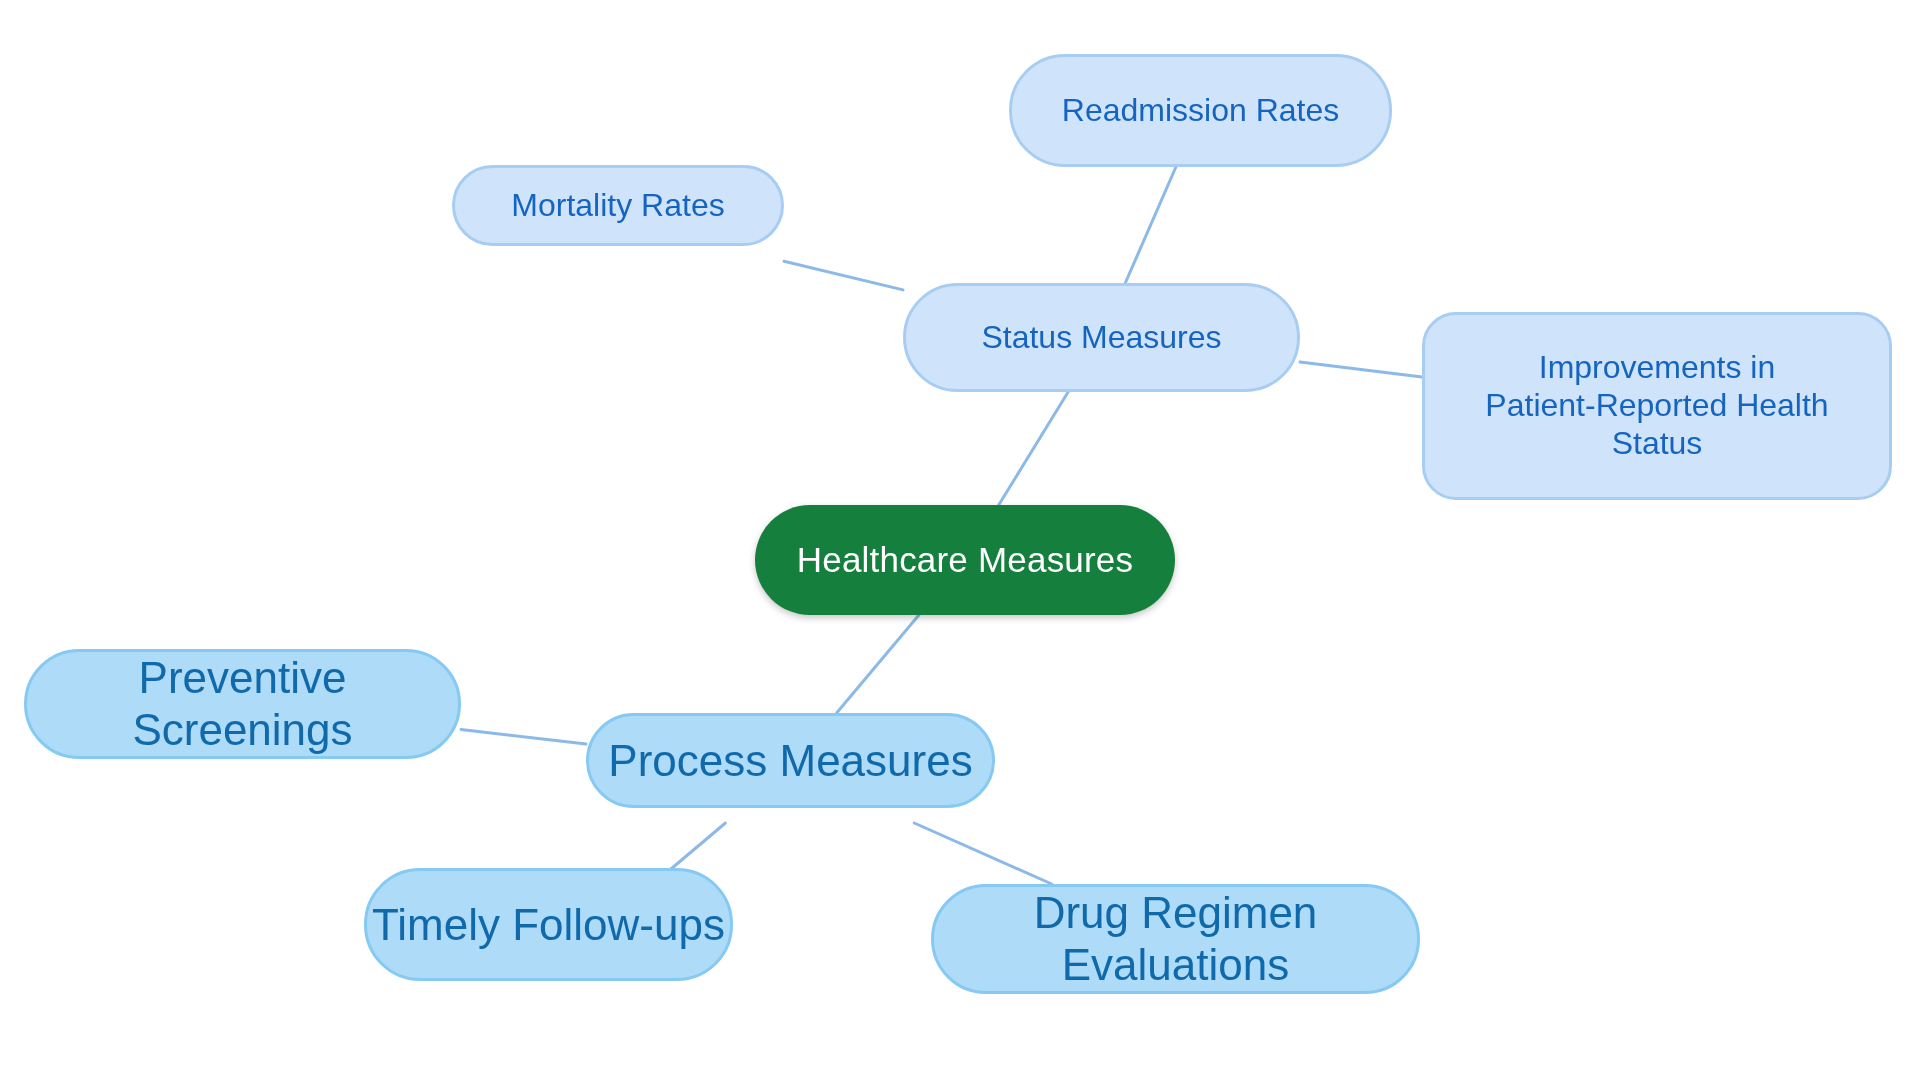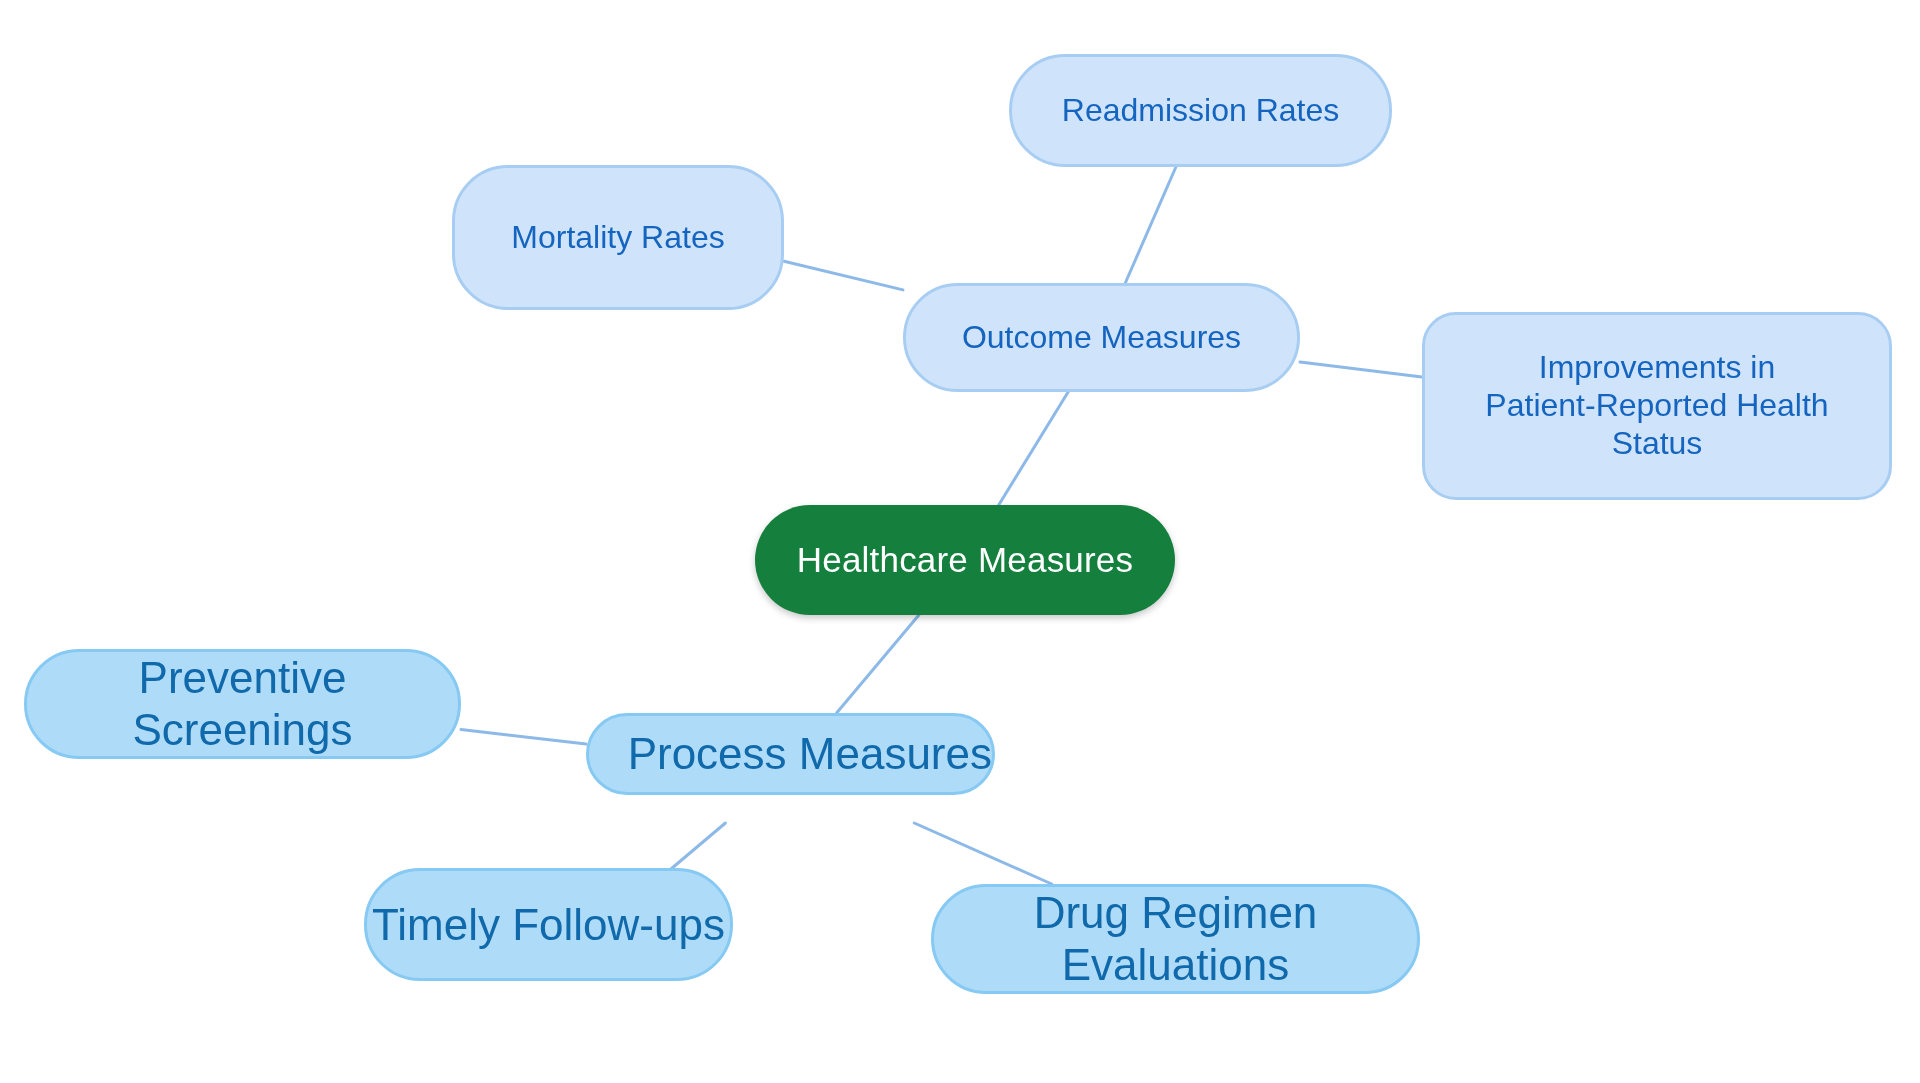--- a/index.html
+++ b/index.html
@@ -79,38 +79,38 @@
         <line x1="725.4" y1="823.0" x2="615.4" y2="916.0"></line>
         <line x1="914.3" y1="823.0" x2="1051.7" y2="884.0"></line>
       </g>
   </svg>
 
   <div class="node node-root" style="left: 755px; top: 505px; width: 420px; height: 110px; background: #15803d; color: rgb(255, 255, 255);">
     <span>Healthcare Measures</span>
   </div>
 
   <div class="node node-branch-a" style="left: 903px; top: 283px; width: 397px; height: 109px; background: rgb(207, 228, 251); border-color: rgb(168, 205, 242); color: rgb(21, 101, 192);">
-    <span>Outcome Measures</span>
+    <span>Status Measures</span>
   </div>
 
   <div class="node node-branch-a" style="left: 1009px; top: 54px; width: 383px; height: 113px; background: rgb(207, 228, 251); border-color: rgb(168, 205, 242); color: rgb(21, 101, 192);">
     <span>Readmission Rates</span>
   </div>
 
-  <div class="node node-branch-a" style="left: 452px; top: 165px; width: 332px; height: 145px; background: rgb(207, 228, 251); border-color: rgb(168, 205, 242); color: rgb(21, 101, 192);">
+  <div class="node node-branch-a" style="left: 452px; top: 165px; width: 332px; height: 81px; background: rgb(207, 228, 251); border-color: rgb(168, 205, 242); color: rgb(21, 101, 192);">
     <span>Mortality Rates</span>
   </div>
 
   <div class="node node-branch-a multiline" style="left: 1422px; top: 312px; width: 470px; height: 188px; background: rgb(207, 228, 251); border-color: rgb(168, 205, 242); color: rgb(21, 101, 192);">
     <span>Improvements in
 Patient-Reported Health
 Status</span>
   </div>
 
-  <div class="node node-branch-b" style="left: 586px; top: 713px; width: 409px; height: 82px; background: rgb(174, 219, 248); border-color: rgb(134, 201, 243); color: rgb(16, 105, 171); justify-content: flex-end;">
+  <div class="node node-branch-b" style="left: 586px; top: 713px; width: 409px; height: 95px; background: rgb(174, 219, 248); border-color: rgb(134, 201, 243); color: rgb(16, 105, 171);">
     <span>Process Measures</span>
   </div>
 
   <div class="node node-branch-b" style="left: 24px; top: 649px; width: 437px; height: 110px; background: rgb(174, 219, 248); border-color: rgb(134, 201, 243); color: rgb(16, 105, 171);">
     <span>Preventive Screenings</span>
   </div>
 
   <div class="node node-branch-b" style="left: 364px; top: 868px; width: 369px; height: 113px; background: rgb(174, 219, 248); border-color: rgb(134, 201, 243); color: rgb(16, 105, 171);">
     <span>Timely Follow-ups</span>
   </div>

